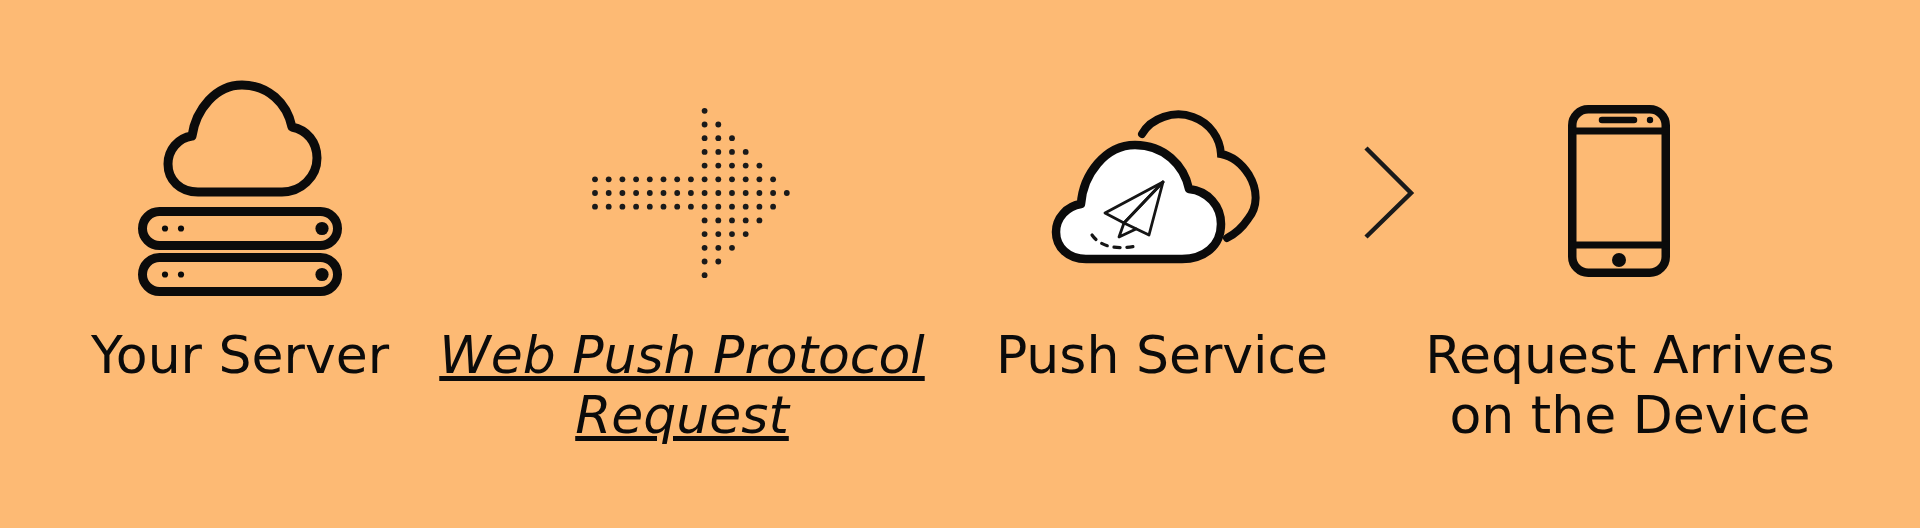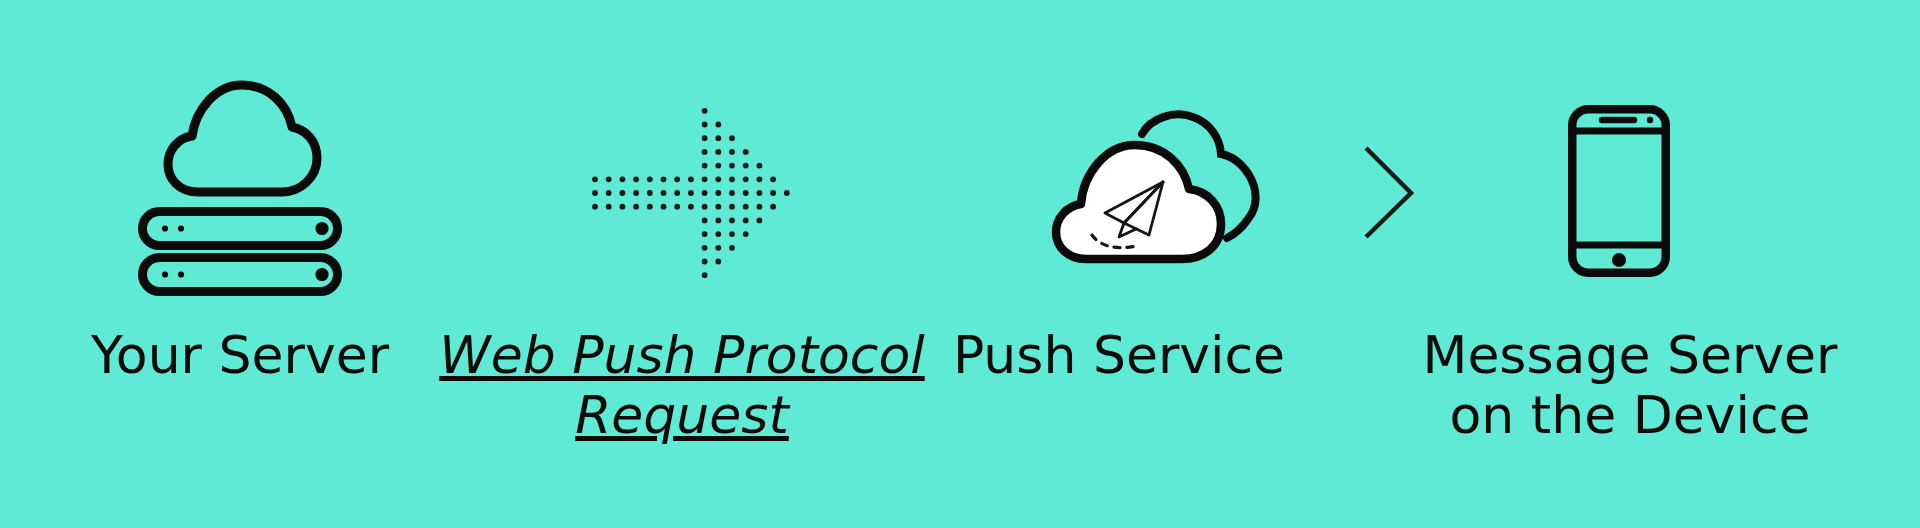--- a/index.html
+++ b/index.html
@@ -4,41 +4,41 @@
 <style>
   html, body {
     margin: 0;
     padding: 0;
     background: #ffffff;
   }
   .canvas {
     position: relative;
     width: 1920px;
     height: 528px;
-    background: #5eead4;
+    background: #fdba74;
     overflow: hidden;
     font-family: "DejaVu Sans", "Liberation Sans", sans-serif;
   }
   .icon-svg {
     position: absolute;
     display: block;
   }
   .step-label {
     position: absolute;
     top: 325px;
     font-size: 52px;
     line-height: 60px;
     color: #0b0b0b;
     text-align: center;
     white-space: pre-line;
     letter-spacing: 0;
   }
   .label-your-server   { left: 0px;    width: 480px; }
   .label-request       { left: 432px;  width: 500px; font-style: italic; text-decoration: underline; }
-  .label-push-service  { left: 879px;  width: 480px; }
+  .label-push-service  { left: 922px;  width: 480px; }
   .label-message       { left: 1388px; width: 484px; }
 </style>
 </head>
 <body>
 
 <div class="canvas">
 
   <svg class="icon-svg" style="left:126px; top:72px;" width="228" height="236" viewBox="0 0 228 236">
     <g fill="none" stroke="#0b0b0b" stroke-width="9" stroke-linejoin="round">
       <path d="M 72 120 C 54 120, 42 108, 42 92 C 42 78, 52 66, 66 64 C 70 37, 90 13, 116 13 C 142 13, 161 31, 166 55 C 181 58, 191 70, 191 86 C 191 105, 175 120, 156 120 Z"></path>
@@ -161,16 +161,16 @@
       <line x1="42" y1="22" x2="74" y2="22" stroke-width="6.5" stroke-linecap="round"></line>
     </g>
     <circle cx="90" cy="22" r="3.2" fill="#0b0b0b"></circle>
     <circle cx="59" cy="162" r="7" fill="#0b0b0b"></circle>
   </svg>
 
   <div class="step-label label-your-server">Your Server</div>
   <div class="step-label label-request">Web Push Protocol
 Request</div>
   <div class="step-label label-push-service">Push Service</div>
-  <div class="step-label label-message">Message Server
+  <div class="step-label label-message">Request Arrives
 on the Device</div>
 
 </div>
 
 </body></html>

